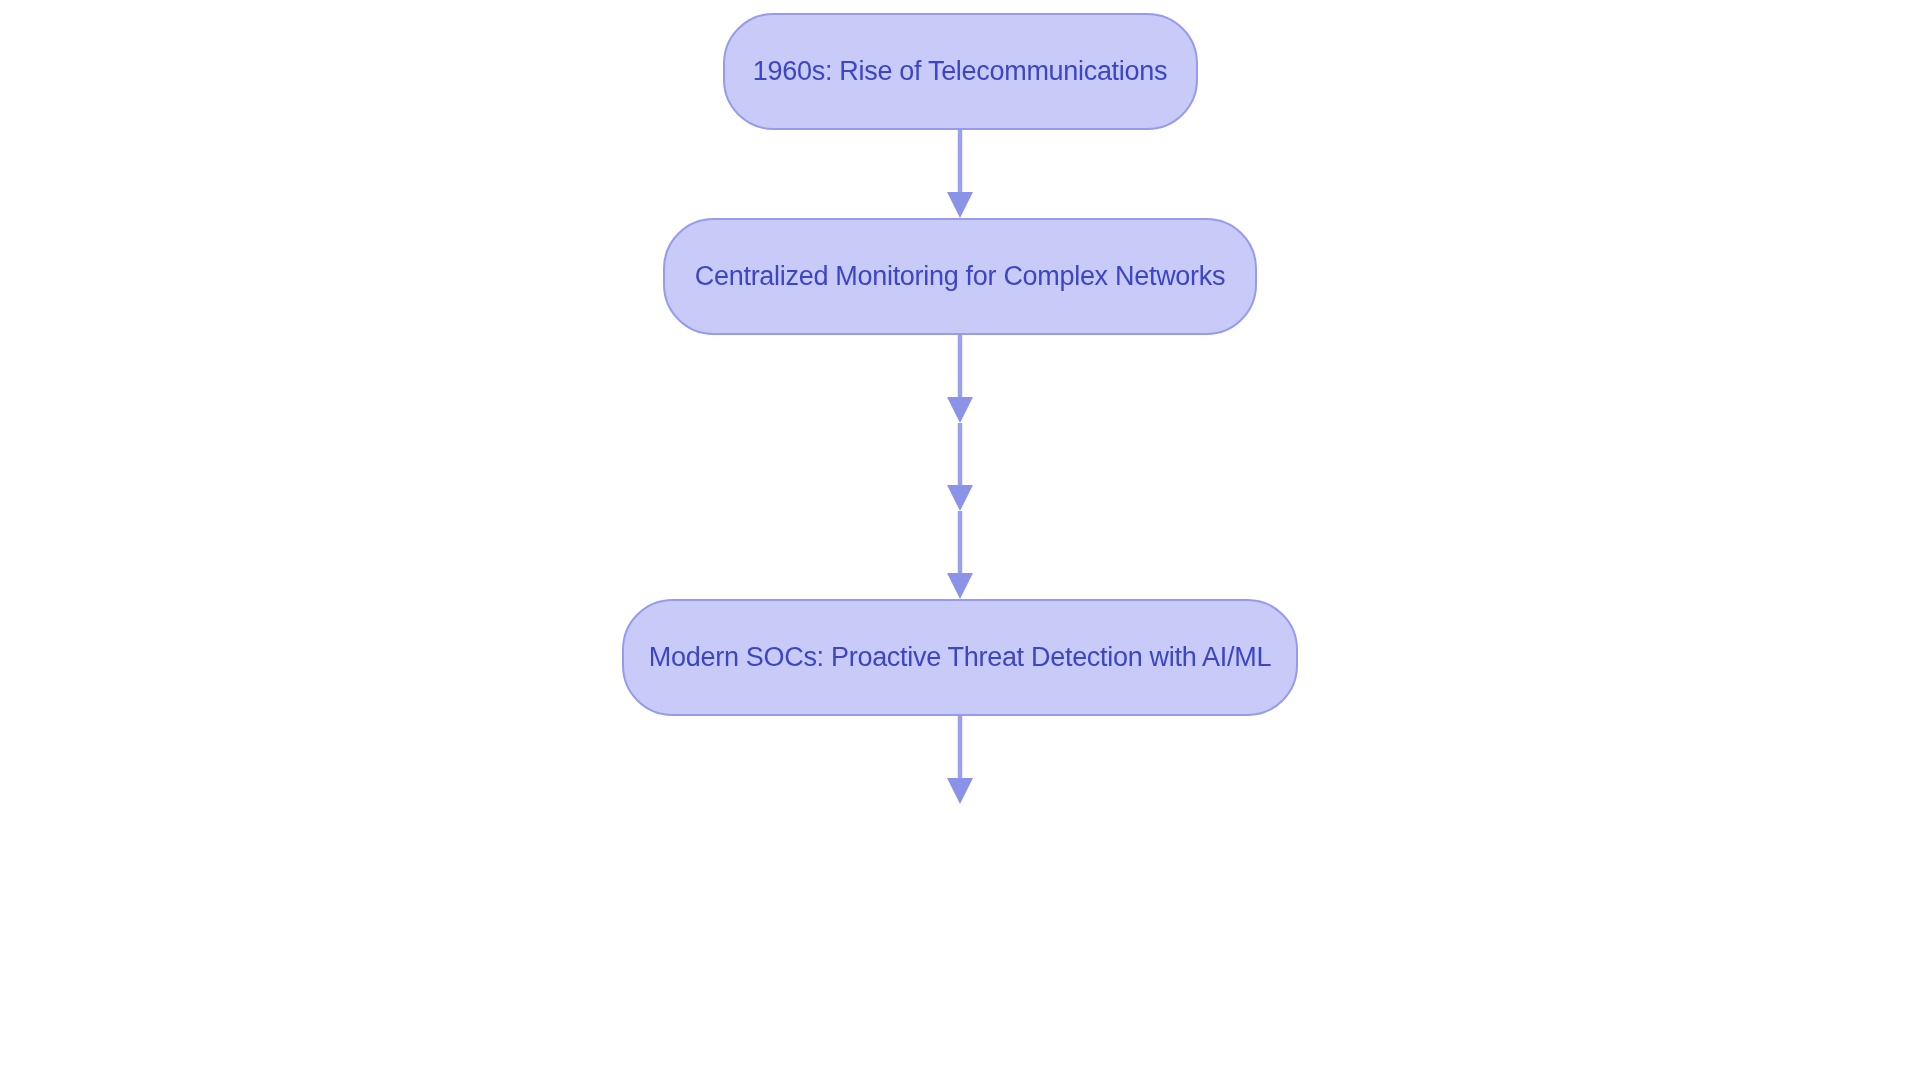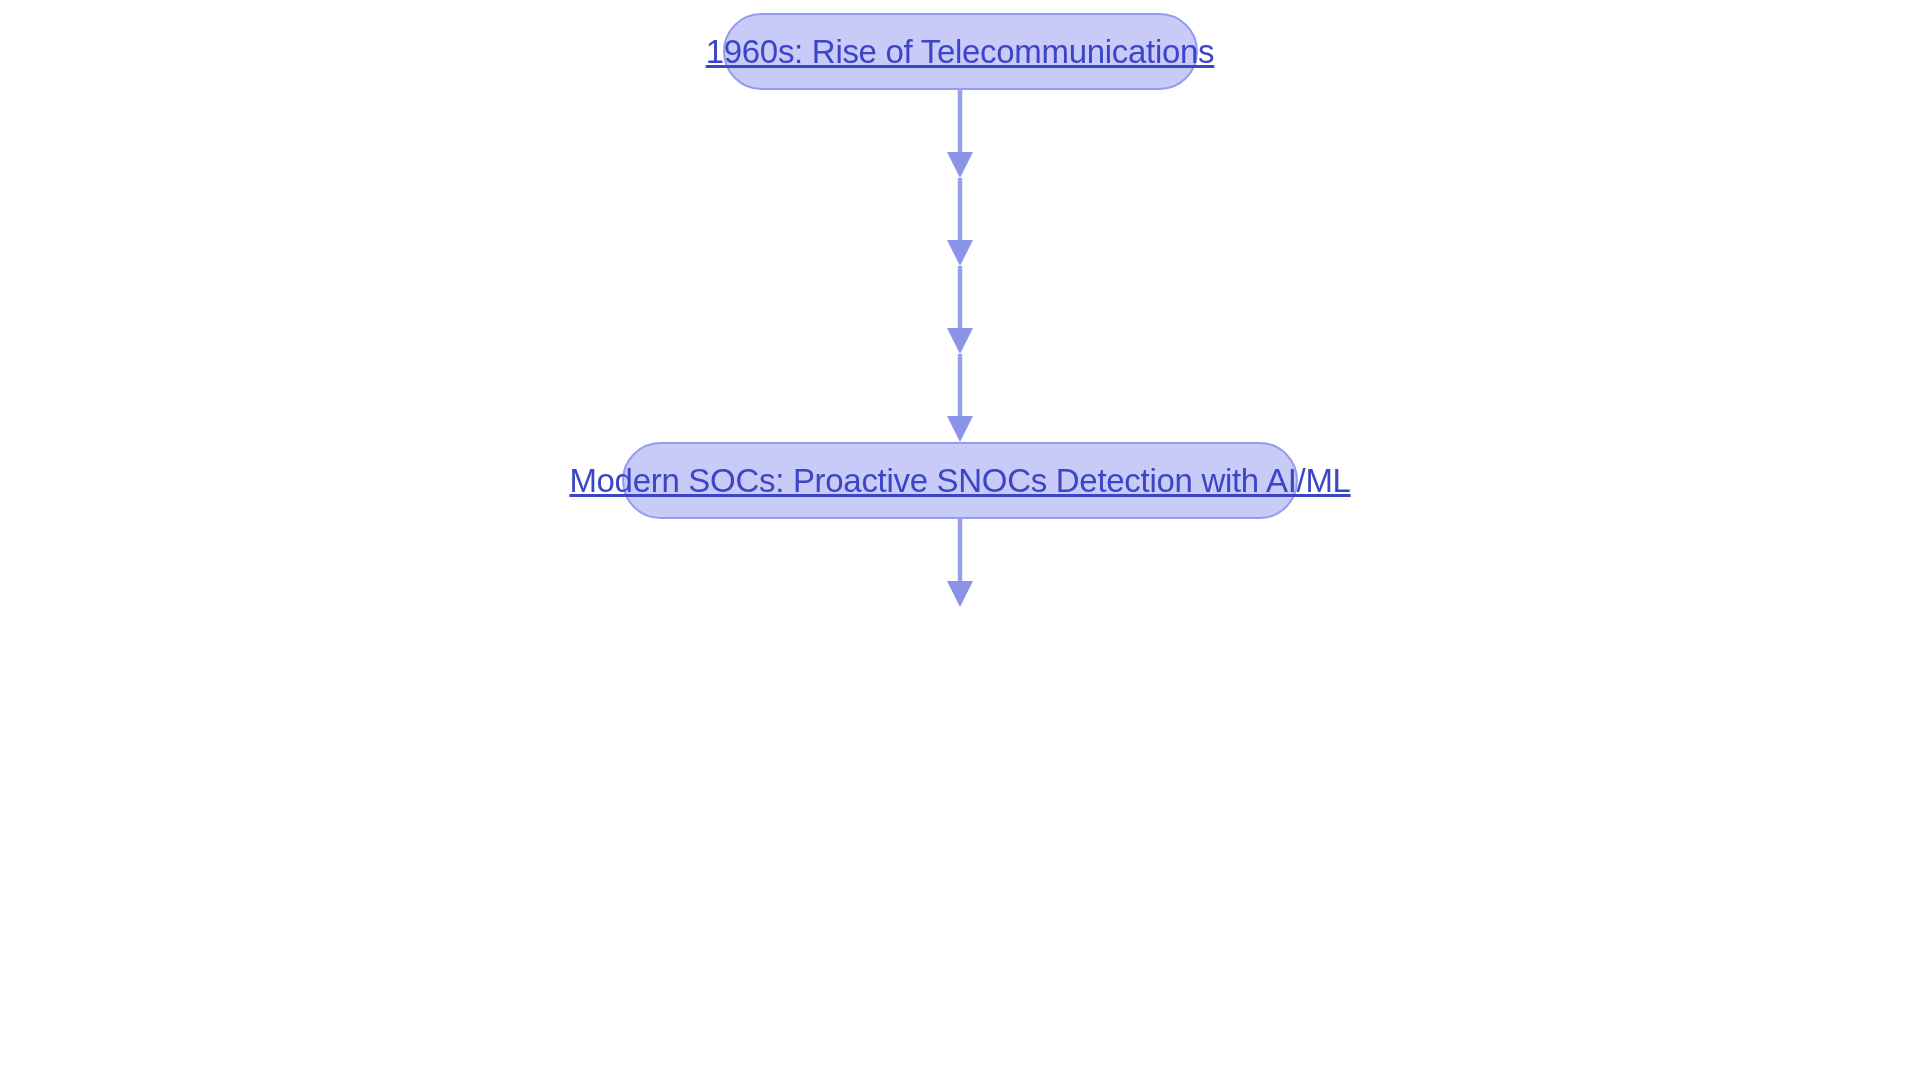--- a/index.html
+++ b/index.html
@@ -12,39 +12,47 @@
   }
   *{margin:0;padding:0;box-sizing:border-box;}
   html,body{width:1920px;height:1083px;overflow:hidden;background:var(--page-bg);}
   body{font-family:"Liberation Sans",sans-serif;}
   .canvas{
     width:1920px;height:1083px;
     display:flex;flex-direction:column;align-items:center;
     padding-top:13px;background:var(--page-bg);
   }
   .node{
-    height:77px;
+    height:117px;
     border:2px solid var(--node-border);
     border-radius:50.5px;
     background:var(--node-fill);
     color:var(--node-text);
     display:flex;align-items:center;justify-content:center;
-    font-size:33px;letter-spacing:-0.3px;white-space:nowrap;
+    font-size:27px;letter-spacing:-0.3px;white-space:nowrap;
     flex:0 0 auto;
-    text-decoration:underline;
   }
   .connector{flex:0 0 auto;display:block;}
   .connector svg{display:block;}
 </style>
 </head>
 <body>
 
 <div class="canvas">
 
   <div class="node" style="width:475px">1960s: Rise of Telecommunications</div>
+
+  <div class="connector">
+    <svg width="40" height="88" viewBox="0 0 40 88">
+      <line x1="20" y1="0" x2="20" y2="66" stroke="#9aa1ec" stroke-width="4.5"></line>
+      <polygon points="7,62 33,62 20,88" fill="#8b93e8"></polygon>
+    </svg>
+  </div>
+
+  <div class="node" style="width:594px">Centralized Monitoring for Complex Networks</div>
 
   <div class="connector">
     <svg width="40" height="88" viewBox="0 0 40 88">
       <line x1="20" y1="0" x2="20" y2="66" stroke="#9aa1ec" stroke-width="4.5"></line>
       <polygon points="7,62 33,62 20,88" fill="#8b93e8"></polygon>
     </svg>
   </div>
 
 
   <div class="connector">
@@ -55,29 +63,21 @@
   </div>
 
 
   <div class="connector">
     <svg width="40" height="88" viewBox="0 0 40 88">
       <line x1="20" y1="0" x2="20" y2="66" stroke="#9aa1ec" stroke-width="4.5"></line>
       <polygon points="7,62 33,62 20,88" fill="#8b93e8"></polygon>
     </svg>
   </div>
 
-
-  <div class="connector">
-    <svg width="40" height="88" viewBox="0 0 40 88">
-      <line x1="20" y1="0" x2="20" y2="66" stroke="#9aa1ec" stroke-width="4.5"></line>
-      <polygon points="7,62 33,62 20,88" fill="#8b93e8"></polygon>
-    </svg>
-  </div>
-
-  <div class="node" style="width:676px">Modern SOCs: Proactive SNOCs Detection with AI/ML</div>
+  <div class="node" style="width:676px">Modern SOCs: Proactive Threat Detection with AI/ML</div>
 
   <div class="connector">
     <svg width="40" height="88" viewBox="0 0 40 88">
       <line x1="20" y1="0" x2="20" y2="66" stroke="#9aa1ec" stroke-width="4.5"></line>
       <polygon points="7,62 33,62 20,88" fill="#8b93e8"></polygon>
     </svg>
   </div>
 
 
 </div>

